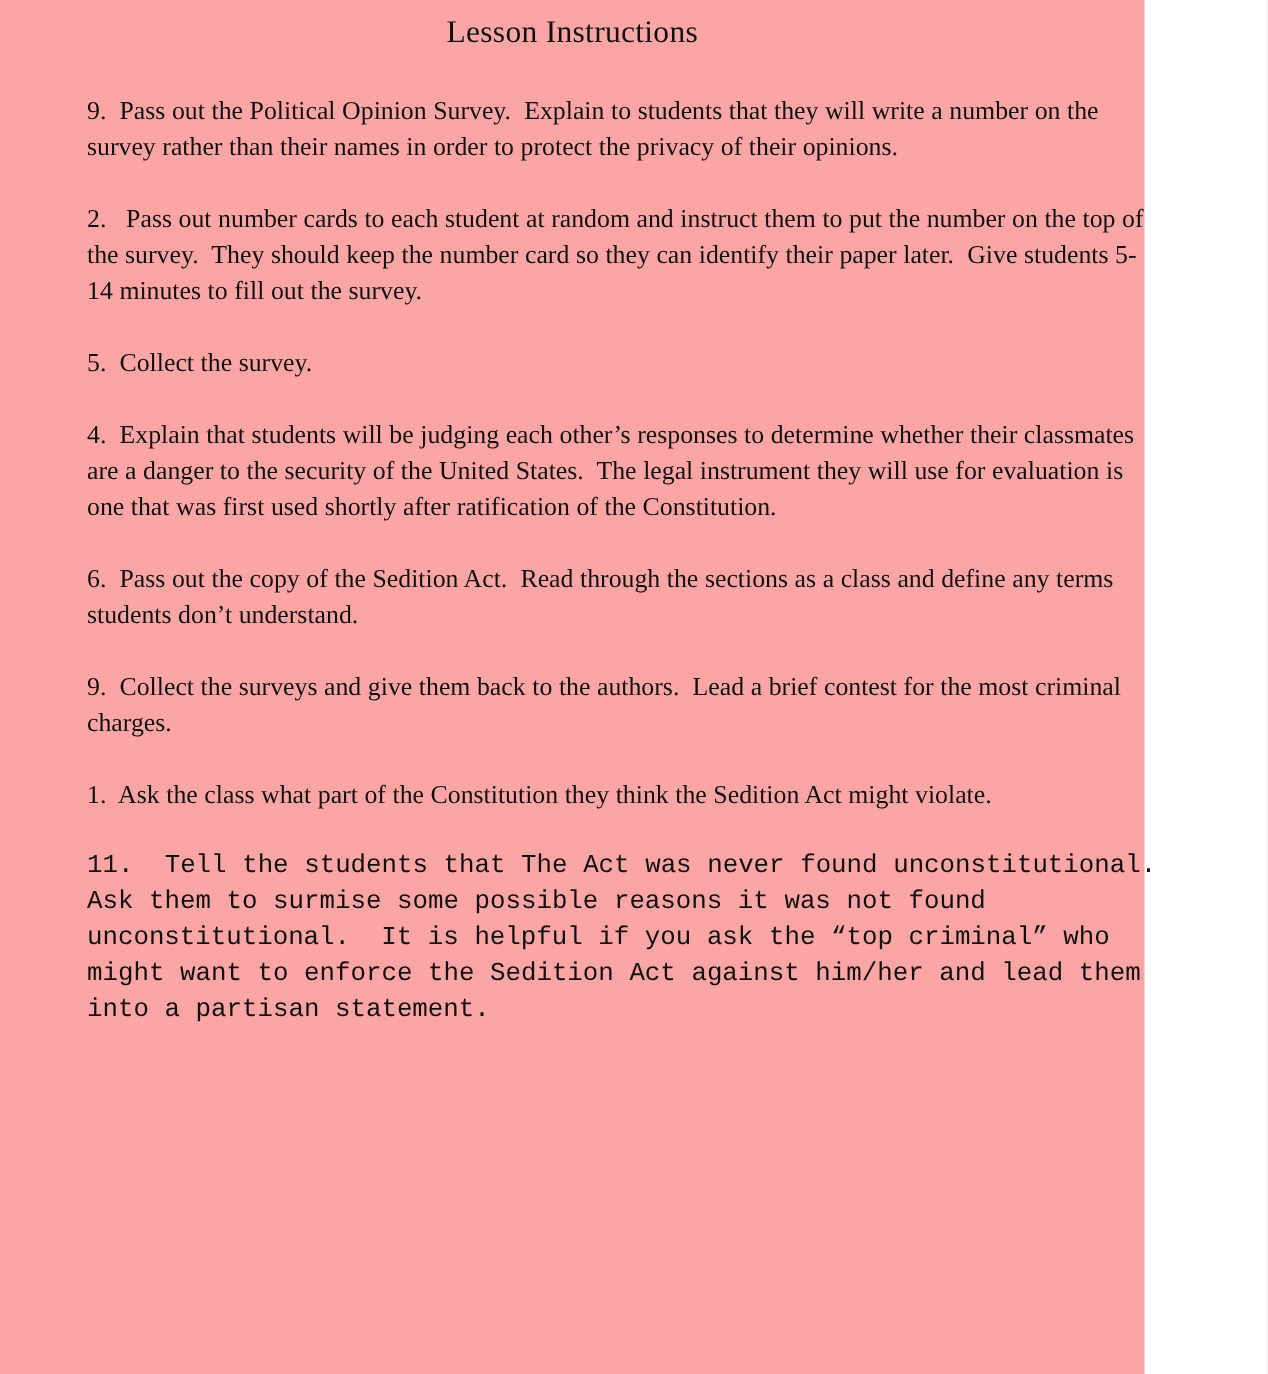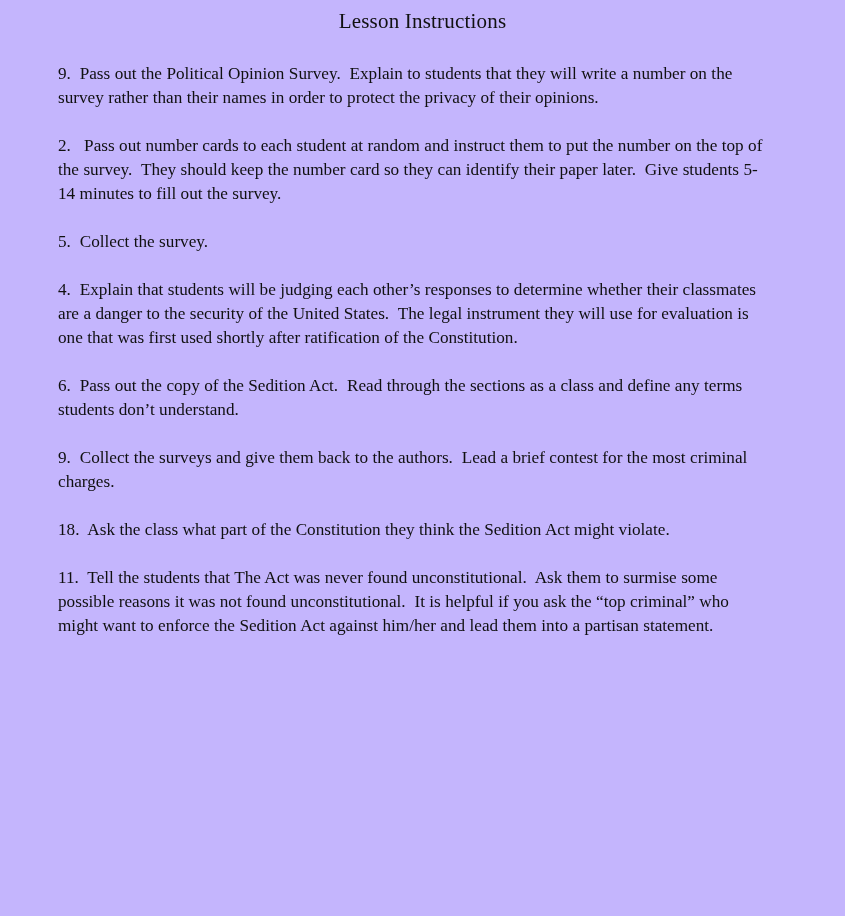--- a/index.html
+++ b/index.html
@@ -9,23 +9,23 @@
   }
   body {
     width: 845px;
     height: 916px;
     font-family: "Liberation Serif", "DejaVu Serif", serif;
     color: #000000;
     overflow: hidden;
   }
   .page {
     position: relative;
-    width: 845px;
+    width: 763px;
     height: 916px;
-    background: #c4b5fd;
+    background: #fca5a5;
   }
   .doc-title {
     text-align: center;
     font-size: 21px;
     line-height: 26px;
     font-weight: normal;
     margin: 0;
     padding-top: 8px;
     letter-spacing: 0.2px;
     color: #111111;
@@ -43,33 +43,34 @@
     font-size: 17.2px;
     line-height: 24px;
     margin: 0 0 24px 0;
     text-align: left;
     color: #101010;
     white-space: pre-wrap;
     word-spacing: 0.1px;
   }
   .instruction-item:last-child {
     margin-bottom: 0;
+    font-family: Liberation Mono, monospace;
   }
 </style>
 </head>
 <body>
 
 <div class="page">
 
   <h1 class="doc-title">Lesson Instructions</h1>
 
   <ol class="instructions">
     <li class="instruction-item">9.  Pass out the Political Opinion Survey.  Explain to students that they will write a number on the survey rather than their names in order to protect the privacy of their opinions.</li>
     <li class="instruction-item">2.   Pass out number cards to each student at random and instruct them to put the number on the top of the survey.  They should keep the number card so they can identify their paper later.  Give students 5-14 minutes to fill out the survey.</li>
     <li class="instruction-item">5.  Collect the survey.</li>
     <li class="instruction-item">4.  Explain that students will be judging each other’s responses to determine whether their classmates are a danger to the security of the United States.  The legal instrument they will use for evaluation is one that was first used shortly after ratification of the Constitution.</li>
     <li class="instruction-item">6.  Pass out the copy of the Sedition Act.  Read through the sections as a class and define any terms students don’t understand.</li>
     <li class="instruction-item">9.  Collect the surveys and give them back to the authors.  Lead a brief contest for the most criminal charges.</li>
-    <li class="instruction-item">18.  Ask the class what part of the Constitution they think the Sedition Act might violate.</li>
+    <li class="instruction-item">1.  Ask the class what part of the Constitution they think the Sedition Act might violate.</li>
     <li class="instruction-item">11.  Tell the students that The Act was never found unconstitutional.  Ask them to surmise some possible reasons it was not found unconstitutional.  It is helpful if you ask the “top criminal” who might want to enforce the Sedition Act against him/her and lead them into a partisan statement.</li>
   </ol>
 
 </div>
 
 </body></html>

